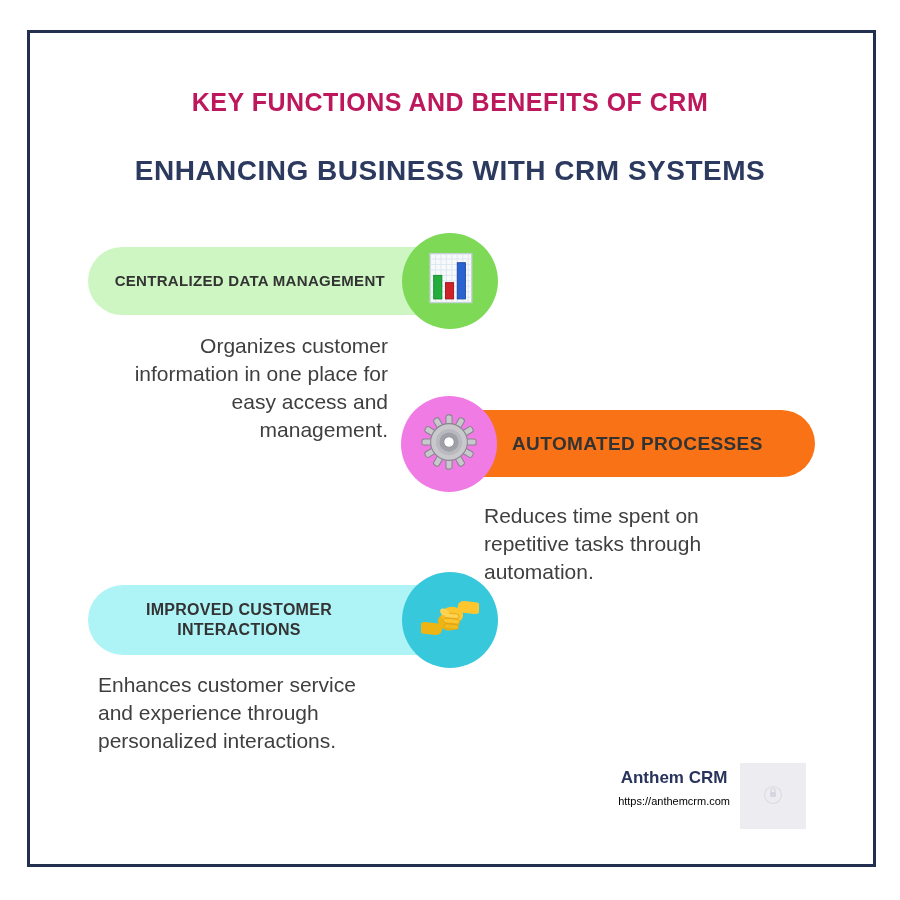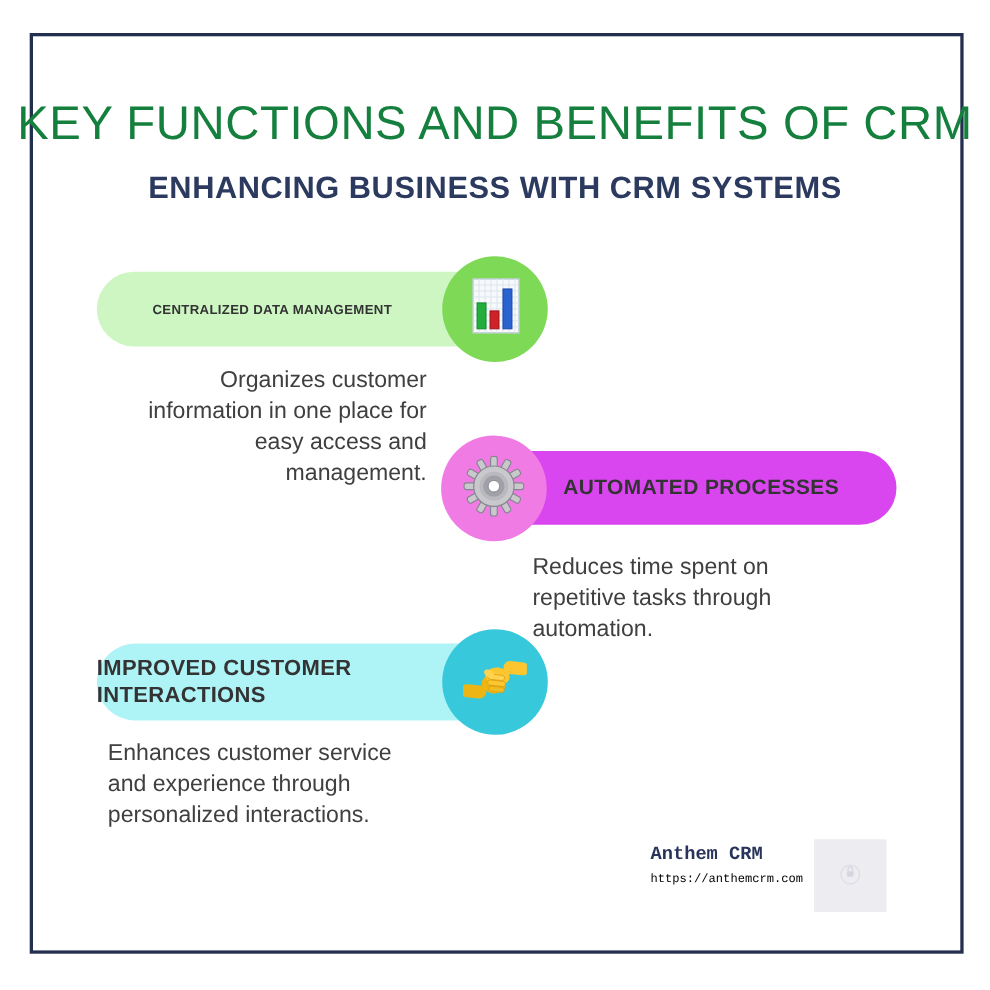--- a/index.html
+++ b/index.html
@@ -6,49 +6,49 @@
   body{
     width:900px;height:900px;position:relative;background:#ffffff;
     font-family:"Liberation Sans", sans-serif;overflow:hidden;
   }
   .frame{
     position:absolute;left:27px;top:30px;right:24px;bottom:33px;
     border:3px solid #232f4e;pointer-events:none;
   }
   .title{
     position:absolute;left:0;right:0;top:88px;text-align:center;
-    font-size:43px;font-weight:400;letter-spacing:.5px;color:#15803d;
+    font-size:25px;font-weight:700;letter-spacing:.5px;color:#be185d;
   }
   .subtitle{
     position:absolute;left:0;right:0;top:155px;text-align:center;
     font-size:28px;font-weight:700;letter-spacing:.5px;color:#2b3a5e;
   }
   .pill{position:absolute;display:flex;align-items:center;}
   .pill-label{font-weight:700;color:#333;line-height:1.22;}
   .pill-green{left:88px;top:247px;width:382px;height:68px;border-radius:34px;background:#cdf6c3;}
-  .pill-green .pill-label{flex:1;text-align:center;padding:0 85px 0 22px;font-size:12px;letter-spacing:.3px;}
-  .pill-pink{left:448px;top:410px;width:367px;height:67px;border-radius:34px;background:#d946ef;}
+  .pill-green .pill-label{flex:1;text-align:right;padding:0 85px 0 22px;font-size:15px;letter-spacing:.3px;}
+  .pill-pink{left:448px;top:410px;width:367px;height:67px;border-radius:34px;background:#f97316;}
   .pill-pink .pill-label{padding-left:64px;font-size:19px;letter-spacing:.4px;}
   .pill-cyan{left:88px;top:585px;width:382px;height:70px;border-radius:35px;background:#aef3f6;}
-  .pill-cyan .pill-label{flex:1;text-align:left;padding-right:80px;font-size:20px;letter-spacing:.3px;}
+  .pill-cyan .pill-label{flex:1;text-align:center;padding-right:80px;font-size:16px;letter-spacing:.3px;}
   .circle{
     position:absolute;width:96px;height:96px;border-radius:50%;
     display:flex;align-items:center;justify-content:center;
   }
   .circle-green{left:402px;top:233px;background:#7ed957;}
   .circle-pink{left:401px;top:396px;background:#f17be5;}
   .circle-cyan{left:402px;top:572px;background:#38c8db;}
   .desc{
     position:absolute;font-size:21px;line-height:1.33;color:#3f3f3f;
   }
   .desc-1{left:98px;top:332px;width:290px;text-align:right;}
   .desc-2{left:484px;top:502px;width:250px;text-align:left;}
   .desc-3{left:98px;top:671px;width:290px;}
   .footer-text{
-    position:absolute;right:170px;top:768px;text-align:left;color:#28345b;font-family:Liberation Mono, monospace;
+    position:absolute;right:170px;top:768px;text-align:center;color:#28345b;
   }
   .footer-brand{font-size:17px;font-weight:700;margin-bottom:7px;}
   .footer-url{font-size:11px;font-weight:400;color:#000000;}
   .footer-logo-box{
     position:absolute;left:740px;top:763px;width:66px;height:66px;background:#ededf1;
     display:flex;align-items:center;justify-content:center;
   }
 </style>
 </head>
 <body>

